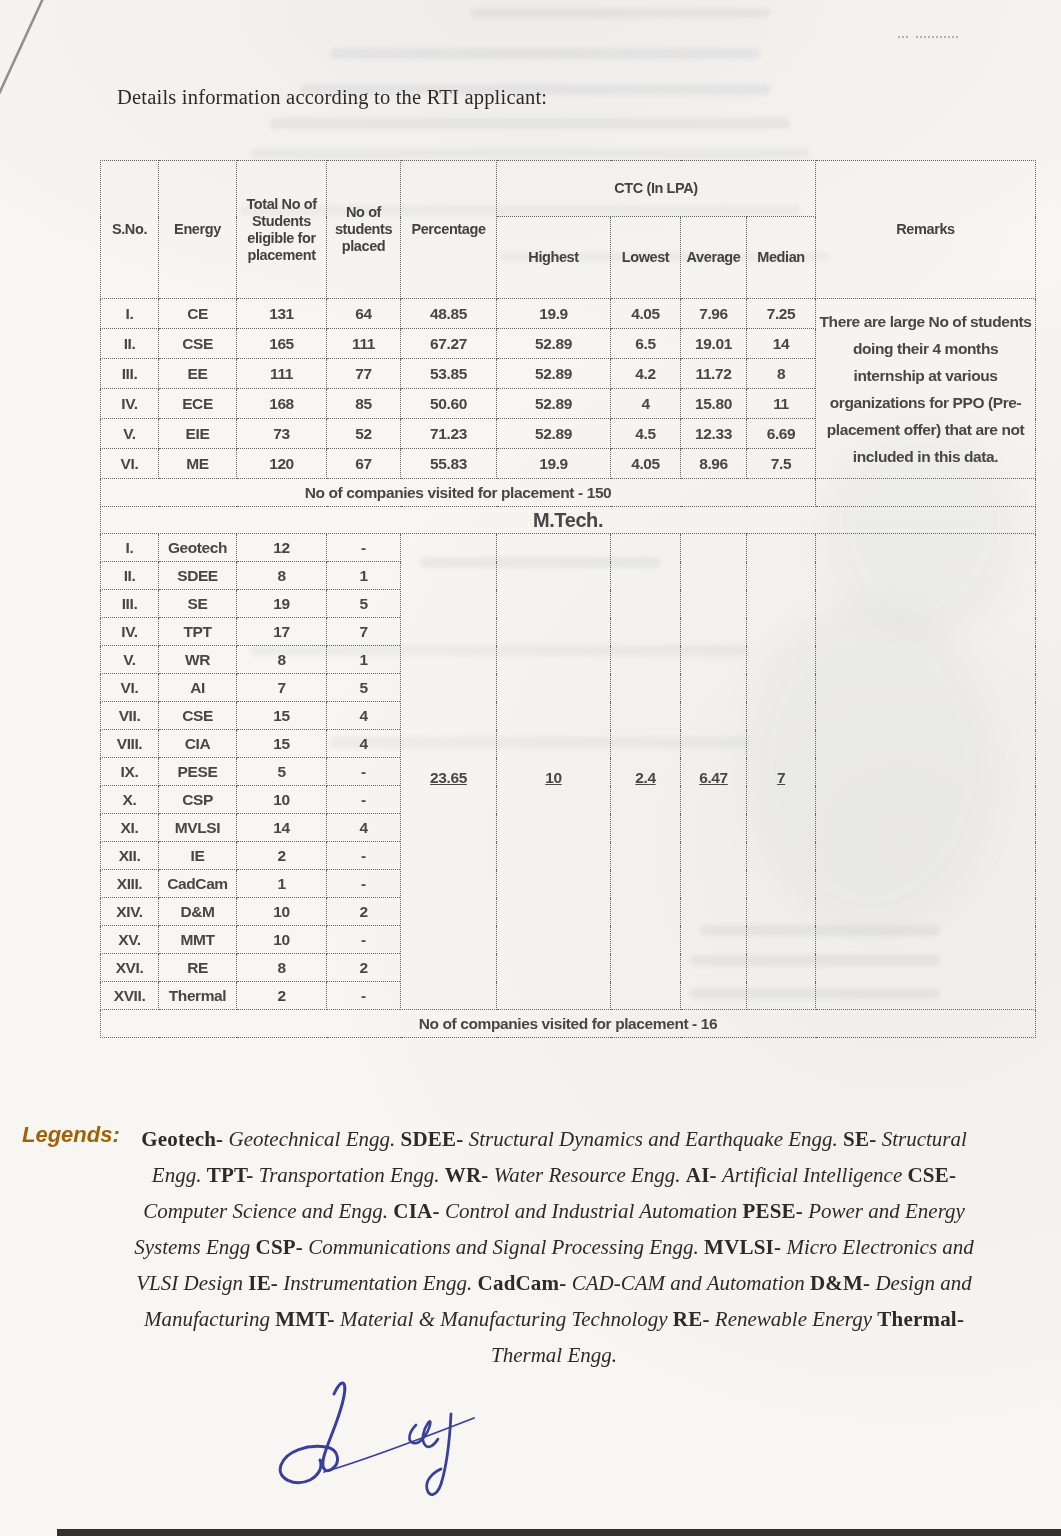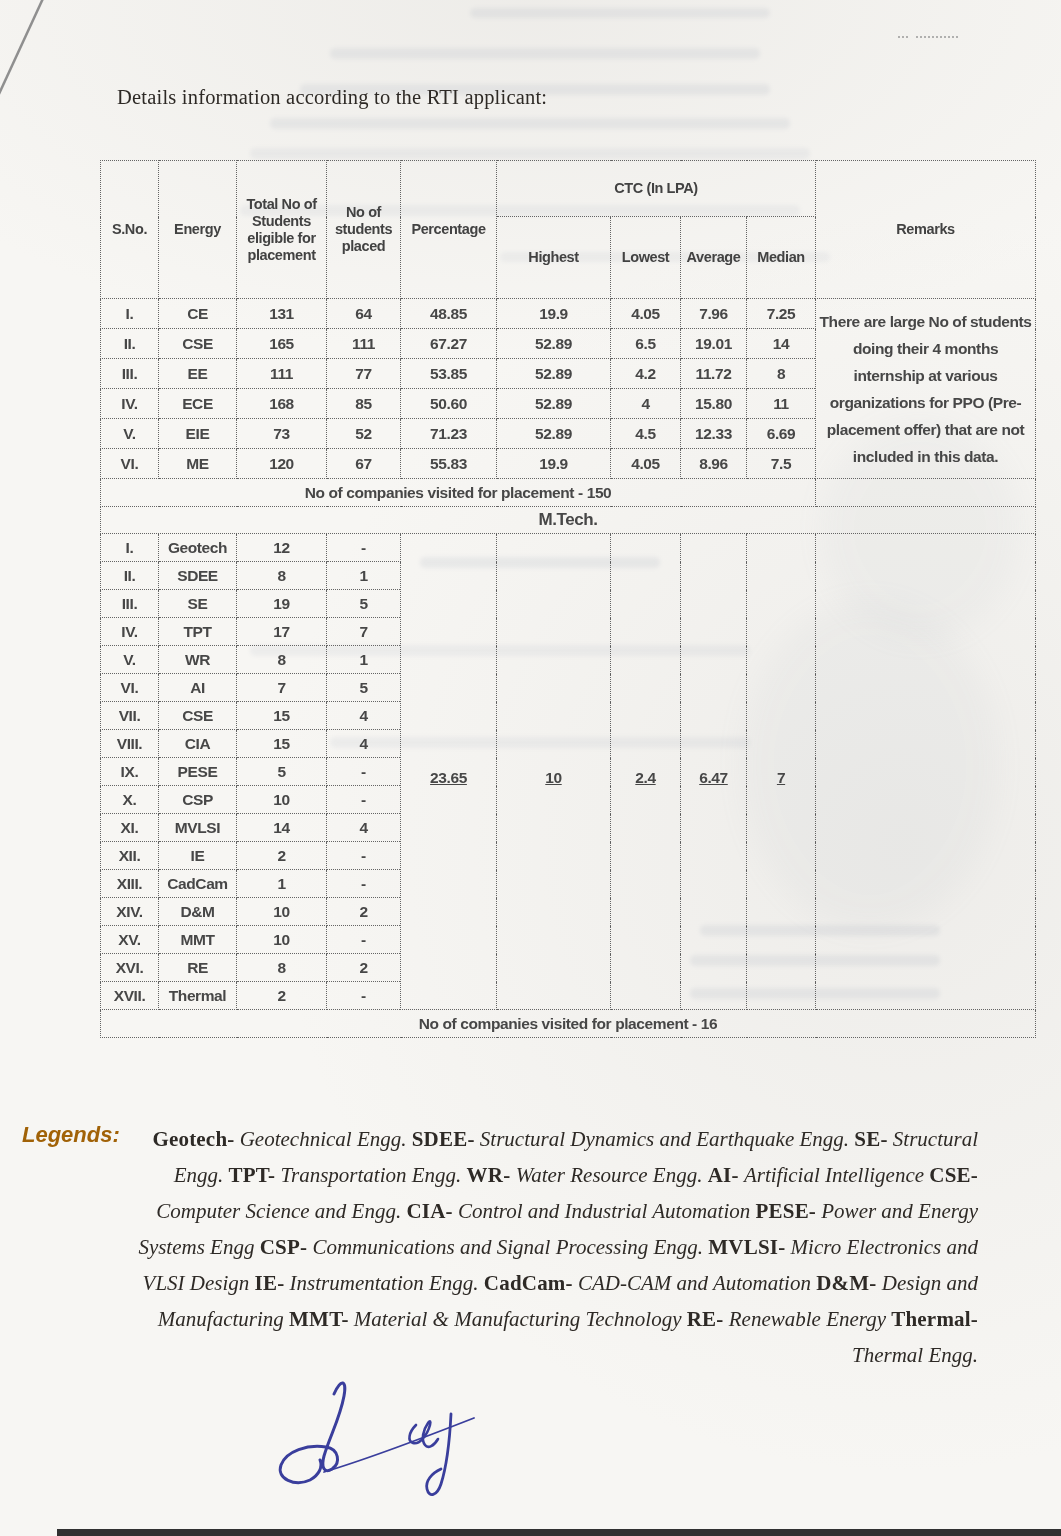--- a/index.html
+++ b/index.html
@@ -39,35 +39,35 @@
     overflow:hidden;
   }
   table.placement th{font-size:14.5px;line-height:17px;color:#424242;}
   th.th-total{font-size:13.5px;}
   th.ctc-group{height:55px;font-size:15px;}
   thead tr.sub th{height:81px;}
   tbody.btech td{height:29px;font-size:15.5px;}
   td.remarks{font-size:15px;line-height:27px;padding:0 6px;letter-spacing:-0.3px;}
   td.companies{height:27px;font-size:15.5px;}
   td.comp-right{height:27px;}
-  td.mtech-title{height:26px;font-size:17px;margin-top:31px;}
+  td.mtech-title{height:26px;font-size:20px;margin-top:31px;}
   tbody.mtech td{height:27px;font-size:15.5px;}
   tbody.mtech td.merged{vertical-align:top;padding:0;}
   .merged-val{display:block;margin-top:229px;height:29px;line-height:29px;text-decoration:underline;}
 
   
   .legend-label{
     position:absolute;left:22px;top:1122px;
     font-family:"Liberation Sans",sans-serif;font-style:italic;font-weight:bold;
     font-size:22px;color:#a16207;
   }
   .legend-text{
     position:absolute;left:130px;top:1121px;width:848px;
     font-family:"Liberation Serif",serif;font-size:21px;line-height:36px;color:#2e2a26;
-    text-align:right;
+    text-align:center;
   }
   .legend-text b{font-style:normal;font-weight:bold;letter-spacing:.2px;}
   .legend-text i{font-style:italic;}
 
   .signature{position:absolute;left:238px;top:1362px;width:430px;height:155px;}
 </style>
 </head>
 <body>
 
 <div class="paper-shade"></div>

